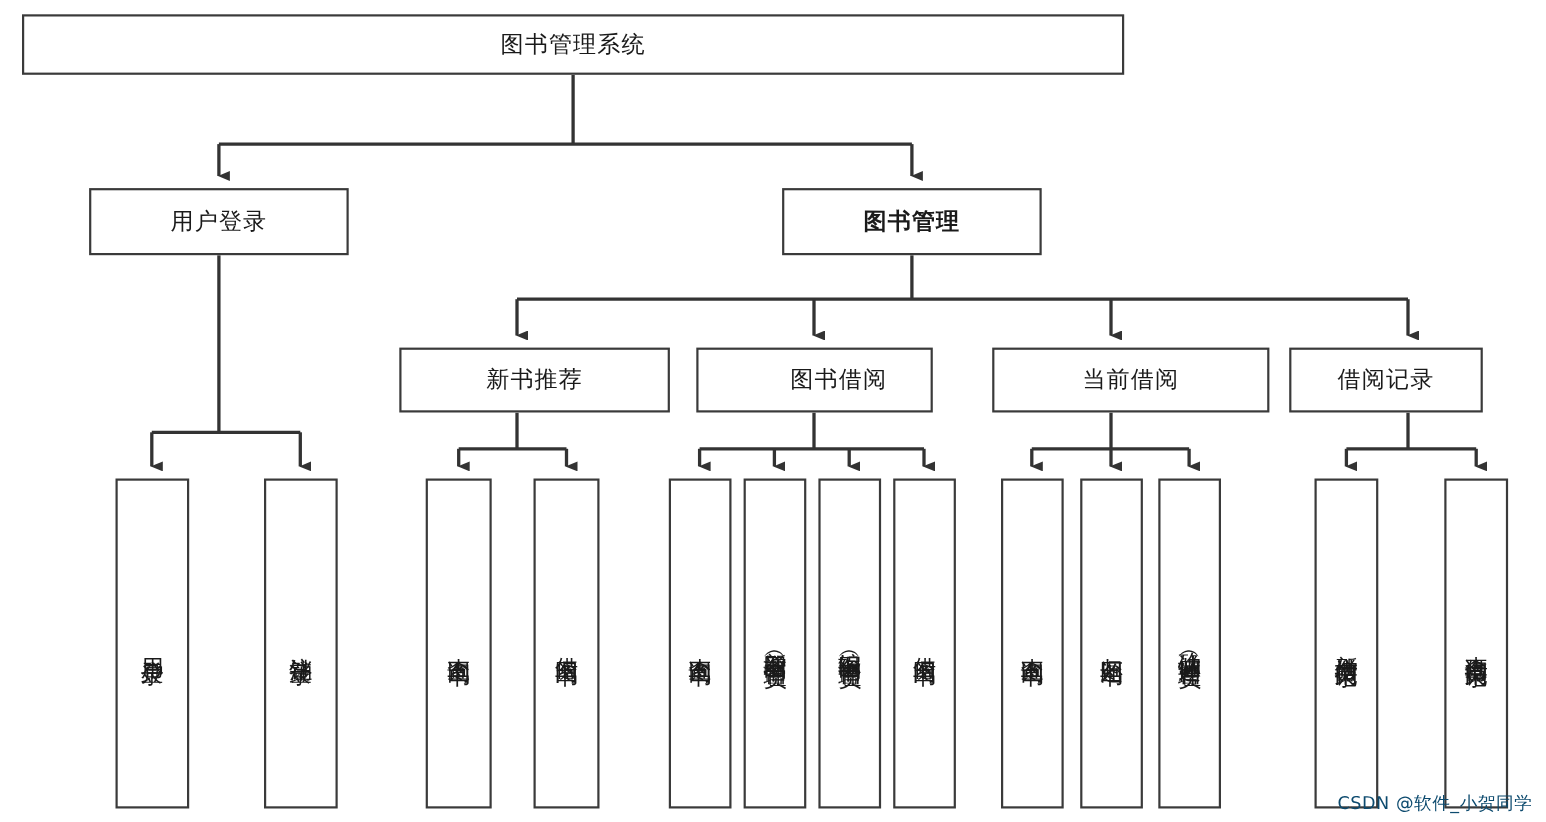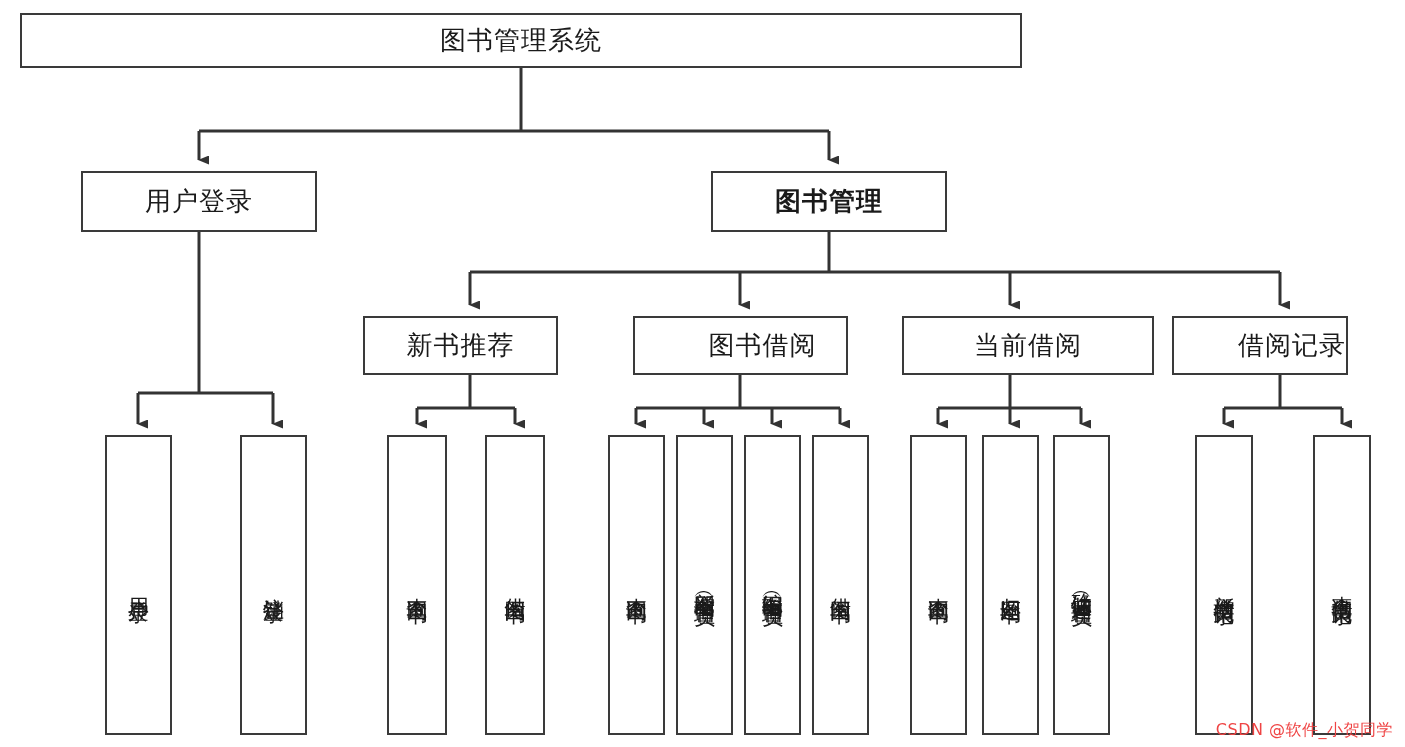--- a/index.html
+++ b/index.html
@@ -30,21 +30,21 @@
     box-sizing: border-box;
     background: #ffffff;
     border: 2px solid #3a3a3a;
     display: flex;
     align-items: center;
     justify-content: center;
     color: #1a1a1a;
     text-align: center;
   }
   .node.horiz {
-    font-size: 26px;
+    font-size: 21px;
     letter-spacing: 1px;
     line-height: 1.2;
   }
   .node.vert {
     writing-mode: vertical-rl;
     text-orientation: upright;
     font-size: 21px;
     letter-spacing: 2px;
     padding: 6px 0;
     align-items: center;
@@ -56,21 +56,21 @@
     white-space: nowrap;
   }
   .node-label {
     display: block;
   }
   #watermark {
     position: absolute;
     right: 12px;
     bottom: 6px;
     font-size: 16px;
-    color: #ef4444;
+    color: #0c4a6e;
     letter-spacing: 0.5px;
     white-space: nowrap;
   }
 </style>
 </head>
 <body>
 
 <div id="canvas">
 
   <svg id="connectors" viewBox="0 0 1405 747" xmlns="http://www.w3.org/2000/svg">
@@ -127,30 +127,30 @@
   <div id="nodes-layer">
       <div class="node horiz" style="left: 20px; top: 13px; width: 1002px; height: 55px;">
         <span class="node-label">图书管理系统</span>
       </div>
       <div class="node horiz" style="left: 81px; top: 171px; width: 236px; height: 61px;">
         <span class="node-label">用户登录</span>
       </div>
       <div class="node horiz" style="left: 711px; top: 171px; width: 236px; height: 61px; font-weight: bold;">
         <span class="node-label">图书管理</span>
       </div>
-      <div class="node horiz" style="left: 363px; top: 316px; width: 195px; height: 59px;">
+      <div class="node horiz" style="left: 363px; top: 316px; width: 246px; height: 59px;">
         <span class="node-label">新书推荐</span>
       </div>
       <div class="node horiz" style="left: 633px; top: 316px; width: 215px; height: 59px; padding-left: 44px;">
         <span class="node-label">图书借阅</span>
       </div>
       <div class="node horiz" style="left: 902px; top: 316px; width: 252px; height: 59px;">
         <span class="node-label">当前借阅</span>
       </div>
-      <div class="node horiz" style="left: 1172px; top: 316px; width: 176px; height: 59px; justify-content: flex-end;">
+      <div class="node horiz" style="left: 1172px; top: 316px; width: 176px; height: 59px;">
         <span class="node-label">借阅记录</span>
       </div>
       <div class="node vert" style="left: 105px; top: 435px; width: 67px; height: 300px;">
         <span class="node-label">用户登录</span>
       </div>
       <div class="node vert" style="left: 240px; top: 435px; width: 67px; height: 300px;">
         <span class="node-label">注销登录</span>
       </div>
       <div class="node vert" style="left: 387px; top: 435px; width: 60px; height: 300px;">
         <span class="node-label">查询图书</span>

